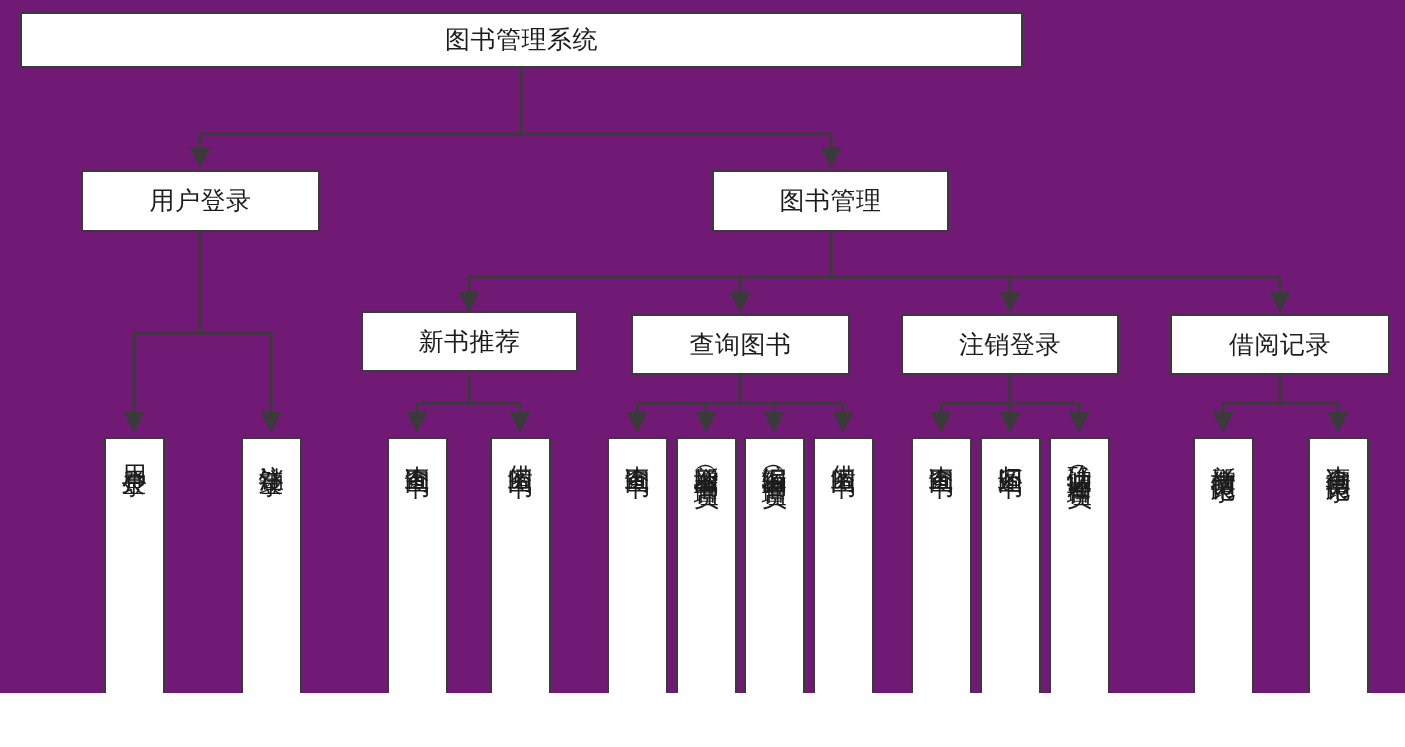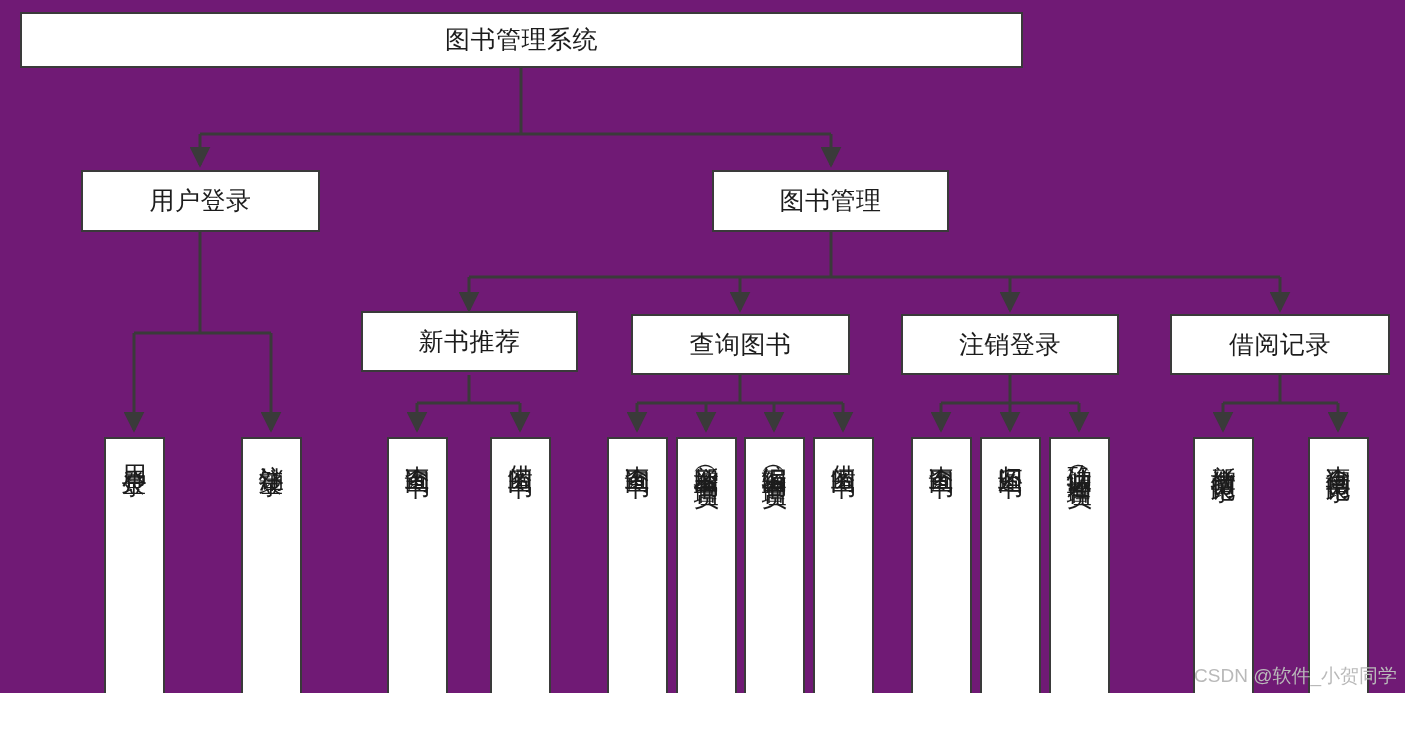--- a/index.html
+++ b/index.html
@@ -195,15 +195,14 @@
     <span class="label">确认归还（管理员）</span>
   </div>
 
   <div class="node vert" style="left:1193px; top:437px; width:61px; height:296px;">
     <span class="label">新增借阅记录</span>
   </div>
   <div class="node vert" style="left:1308px; top:437px; width:61px; height:296px;">
     <span class="label">查询借阅记录</span>
   </div>
 
-  <div class="watermark">CSDN @软件_小贺同学</div>
 
 </div>
 
 </body></html>

